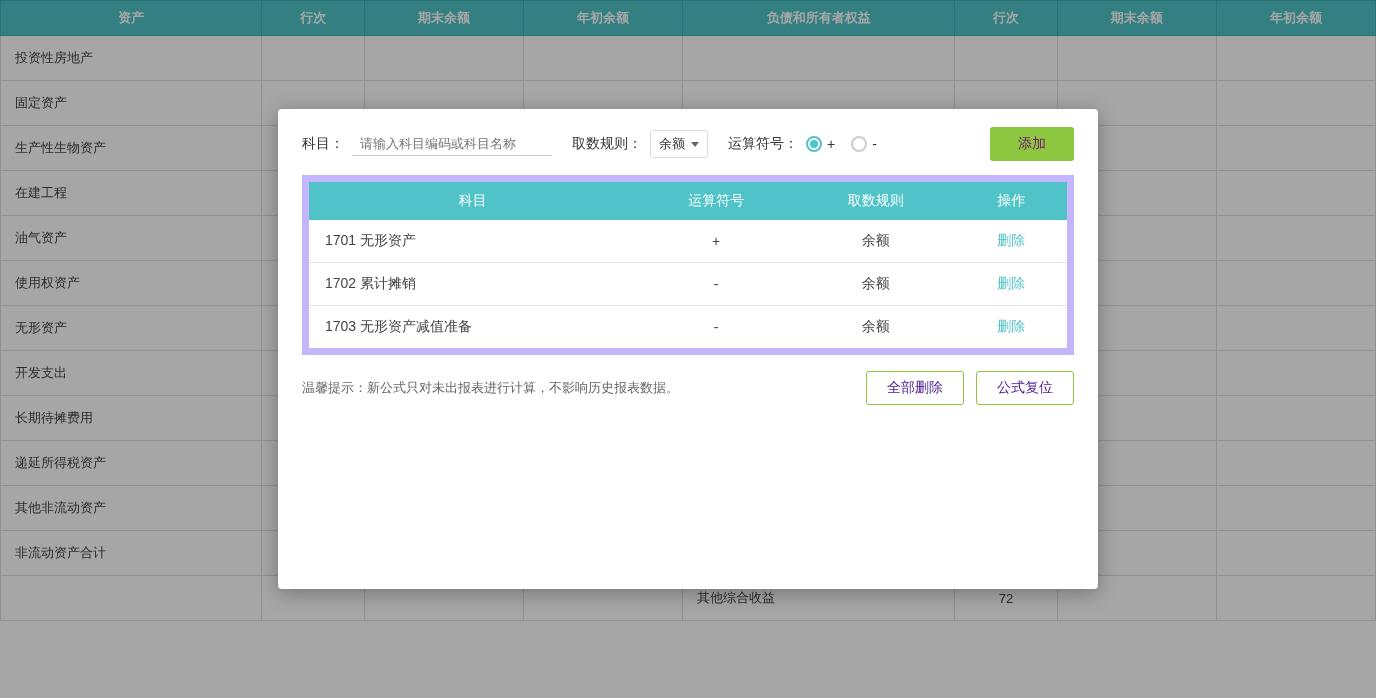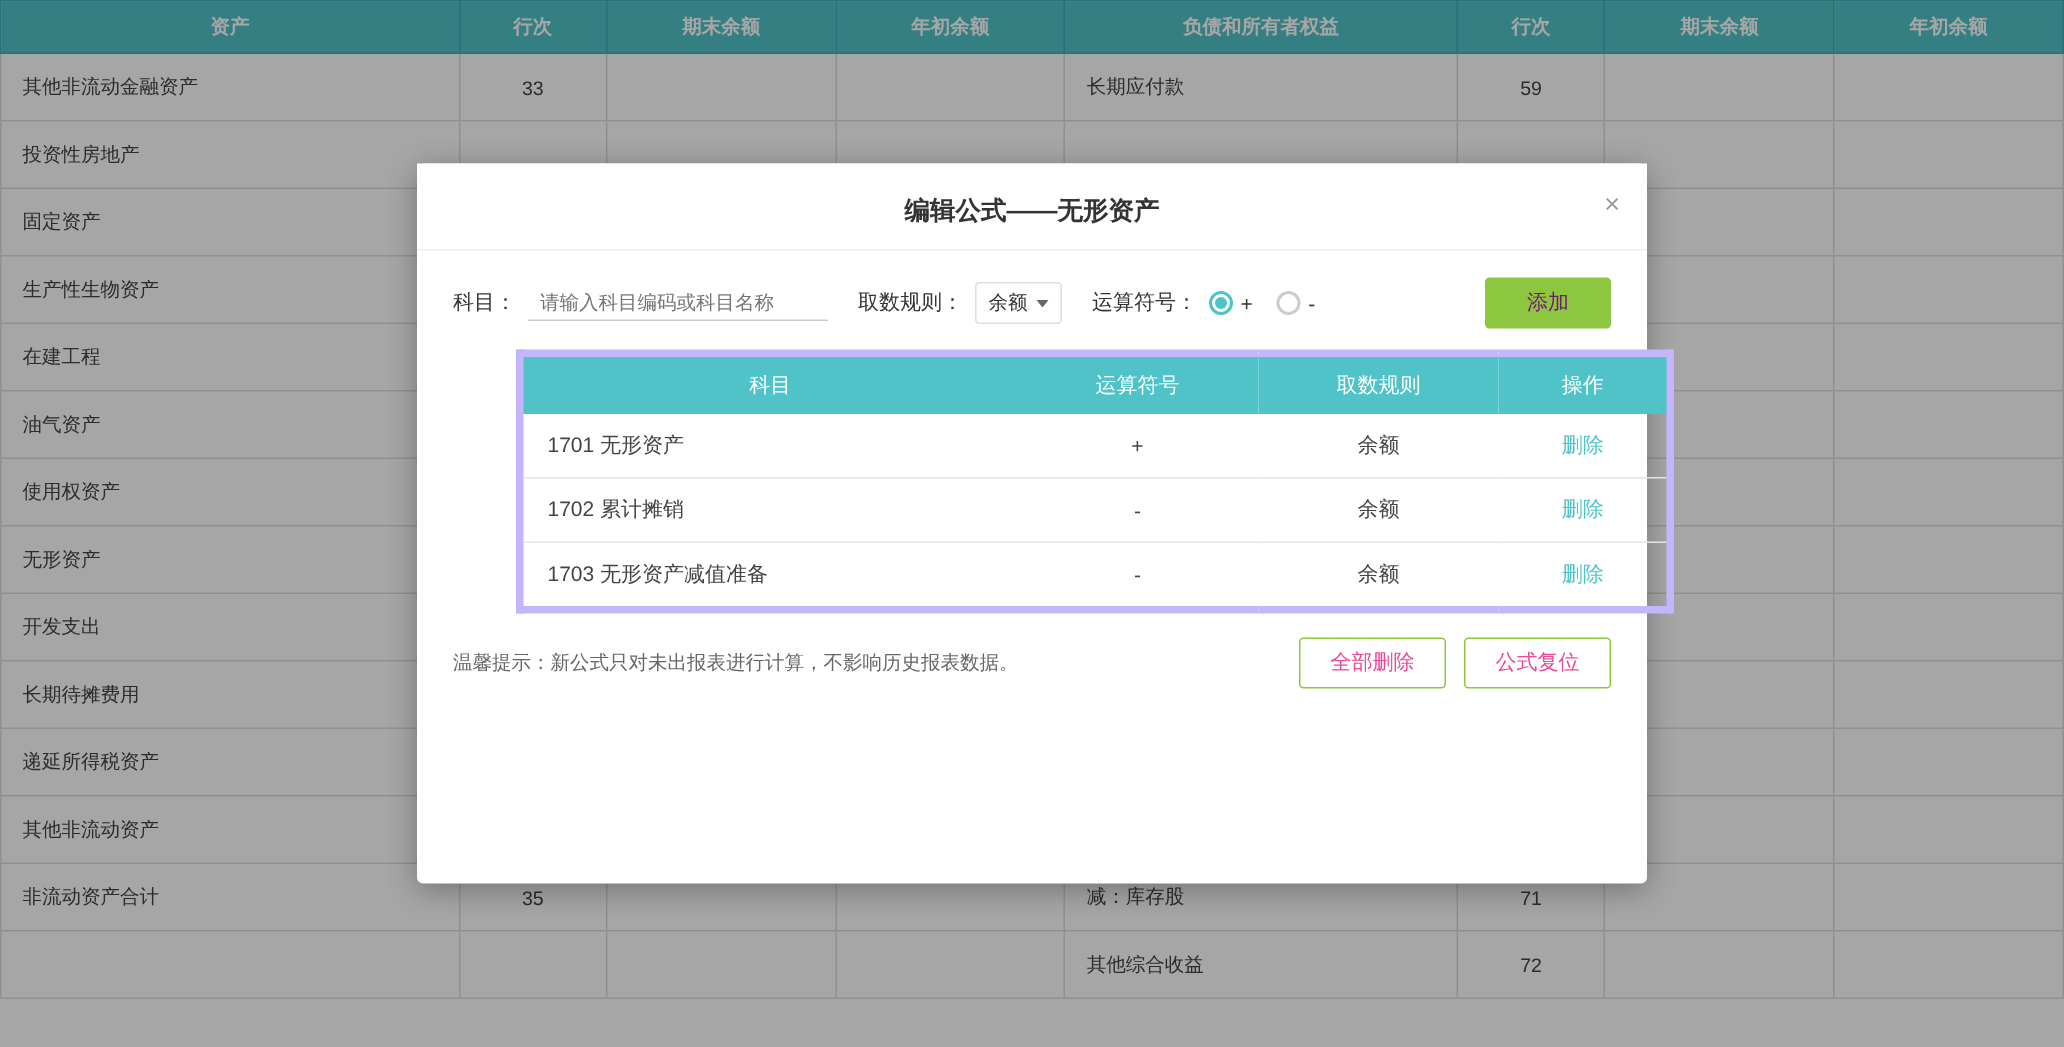--- a/index.html
+++ b/index.html
@@ -204,22 +204,21 @@
     }
 
     
     .inner-table-wrap {
       padding: 0 24px;
     }
 
     .inner-table {
       width: 100%;
       border-collapse: collapse;
-      border: 5px solid #c4b5fd;
-      margin-left: 42px;
+      border: 7px solid #c4b5fd;
     }
 
     .inner-table thead th {
       background: #4fc3c8;
       color: #fff;
       padding: 10px 16px;
       text-align: center;
       font-size: 14px;
       font-weight: 500;
     }
@@ -265,21 +264,21 @@
     }
 
     .footer-buttons {
       display: flex;
       gap: 12px;
     }
 
     .outline-btn {
       background: #fff;
       border: 1px solid #8dc63f;
-      color: #ec4899;
+      color: #4c1d95;
       border-radius: 3px;
       padding: 7px 20px;
       font-size: 14px;
       cursor: pointer;
     }
   </style>
 </head>
 <body>
 
 <div class="bg-table-wrap">
@@ -290,30 +289,20 @@
         <th>行次</th>
         <th>期末余额</th>
         <th>年初余额</th>
         <th>负债和所有者权益</th>
         <th>行次</th>
         <th>期末余额</th>
         <th>年初余额</th>
       </tr>
     </thead>
     <tbody id="bg-tbody">
-    <tr>
-      <td>其他非流动金融资产</td>
-      <td class="center">33</td>
-      <td></td>
-      <td></td>
-      <td>长期应付款</td>
-      <td class="center">59</td>
-      <td></td>
-      <td></td>
-    </tr>
         <tr>
       <td>投资性房地产</td>
       <td class="center"></td>
       <td></td>
       <td></td>
       <td></td>
       <td class="center"></td>
       <td></td>
       <td></td>
     </tr>
@@ -437,24 +426,20 @@
       <td></td>
       <td></td>
     </tr>
       </tbody>
   </table>
 </div>
 
 <div class="overlay">
   <div class="modal">
 
-    <div class="modal-header">
-      <span>编辑公式——无形资产</span>
-      <button class="modal-close">×</button>
-    </div>
 
     <div class="form-row">
       <div class="form-group">
         <span class="form-label">科目：</span>
         <input class="form-input" type="text" placeholder="请输入科目编码或科目名称" style="">
       </div>
 
       <div class="form-group">
         <span class="form-label">取数规则：</span>
         <div class="form-select-wrap">

